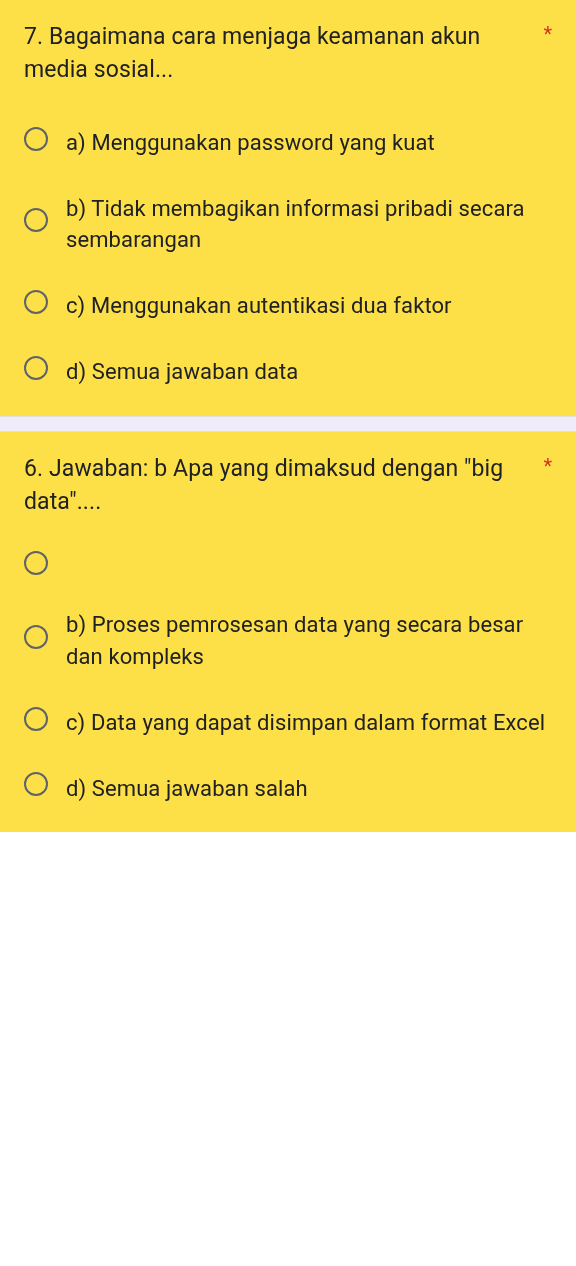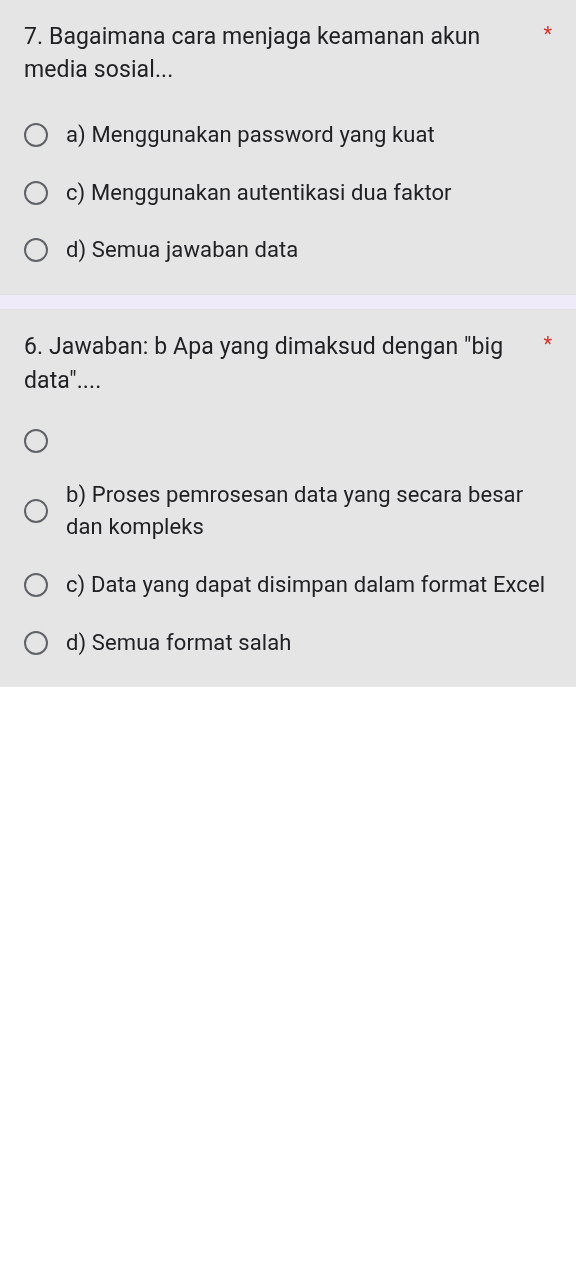--- a/index.html
+++ b/index.html
@@ -5,21 +5,21 @@
   * { box-sizing: border-box; }
   body {
     margin: 0;
     padding: 0;
     font-family: Roboto, Arial, sans-serif;
     background: #fff;
     width: 576px;
     color: #202124;
   }
   .card {
-    background: #e5e5e5;
+    background: #fde047;
     padding: 20px 24px 28px 24px;
   }
   .separator {
     height: 16px;
     background: #f0ebf8;
     border-top: 1px solid #e0e0e0;
     border-bottom: 1px solid #e0e0e0;
   }
   .question-header {
     display: flex;
@@ -58,34 +58,39 @@
     height: 24px;
     border: 2.5px solid #5f6368;
     border-radius: 50%;
     flex-shrink: 0;
   }
   .option-label {
     font-size: 22px;
     line-height: 1.45;
     color: #202124;
     letter-spacing: 0.1px;
+    margin-top: 8px;
   }
 </style>
 </head>
 <body>
 
 <div class="card">
   <div class="question-header">
     <div class="question-title">7. Bagaimana cara menjaga keamanan akun media sosial...</div>
     <div class="required">*</div>
   </div>
   <div class="options">
     <div class="option">
       <div class="radio"></div>
       <div class="option-label">a) Menggunakan password yang kuat</div>
+    </div>
+    <div class="option">
+      <div class="radio"></div>
+      <div class="option-label">b) Tidak membagikan informasi pribadi secara sembarangan</div>
     </div>
     <div class="option">
       <div class="radio"></div>
       <div class="option-label">c) Menggunakan autentikasi dua faktor</div>
     </div>
     <div class="option">
       <div class="radio"></div>
       <div class="option-label">d) Semua jawaban data</div>
     </div>
   </div>
@@ -105,16 +110,16 @@
     <div class="option">
       <div class="radio"></div>
       <div class="option-label">b) Proses pemrosesan data yang secara besar dan kompleks</div>
     </div>
     <div class="option">
       <div class="radio"></div>
       <div class="option-label">c) Data yang dapat disimpan dalam format Excel</div>
     </div>
     <div class="option">
       <div class="radio"></div>
-      <div class="option-label">d) Semua format salah</div>
+      <div class="option-label">d) Semua jawaban salah</div>
     </div>
   </div>
 </div>
 
 </body></html>

